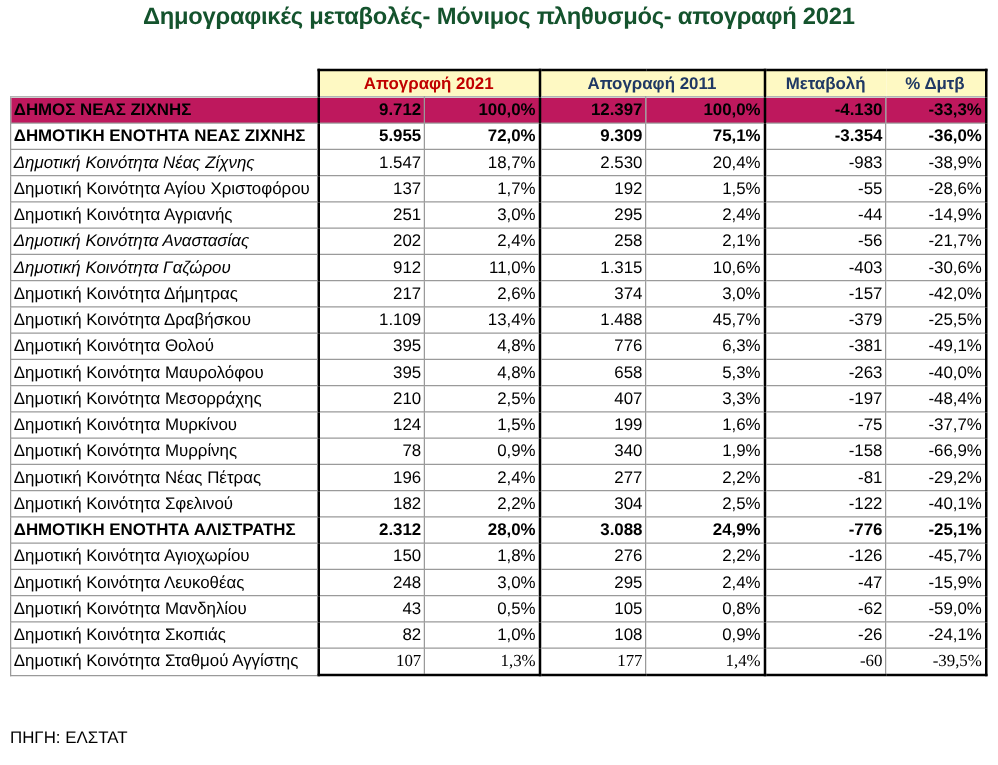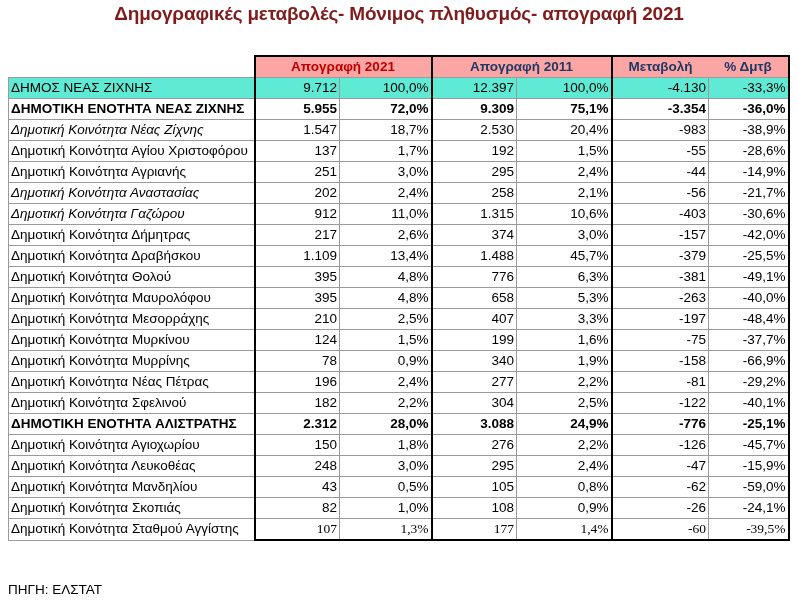--- a/index.html
+++ b/index.html
@@ -1,26 +1,26 @@
 <!DOCTYPE html>
 <html><head>
 <meta charset="utf-8">
 <style>
   html, body { margin:0; padding:0; background:#ffffff; }
   body { width:798px; height:612px; position:relative; overflow:hidden; font-family:"Liberation Sans", "DejaVu Sans", sans-serif; color:#000; }
-  .title { position:absolute; left:0; top:3px; width:798px; text-align:center; font-size:19px; font-weight:bold; color:#7f1d1d; font-family:"Liberation Sans Narrow","Liberation Sans", sans-serif; letter-spacing:-0.2px; }
+  .title { position:absolute; left:0; top:3px; width:798px; text-align:center; font-size:19px; font-weight:bold; color:#14532d; font-family:"Liberation Sans Narrow","Liberation Sans", sans-serif; letter-spacing:-0.2px; }
   table { position:absolute; left:8px; top:55px; border-collapse:collapse; table-layout:fixed; font-size:13.5px; }
   td { height:20px; padding:0 2px; border:1px solid #9a9a9a; white-space:nowrap; overflow:hidden; line-height:20px; }
   td.num { text-align:right; }
-  tr.hdr td { border-top:2px solid #000; background:#fca5a5; text-align:center; font-weight:bold; height:19px; font-size:13.5px; }
+  tr.hdr td { border-top:2px solid #000; background:#fef9c3; text-align:center; font-weight:bold; height:19px; font-size:13.5px; }
   tr.hdr td.empty { background:#fff; border:none; border-bottom:1px solid #9a9a9a; }
   .hdr-2021 { color:#C00000; }
   .hdr-2011 { color:#1F3864; }
   .hdr-change { color:#1F3864;margin-left:28px; }
-  tr.total td { background:#5eead4; font-weight:normal; }
+  tr.total td { background:#be185d; font-weight:bold; }
   tr.unit td { font-weight:bold; }
   tr.italic td.name { font-style:italic; }
   td.bl { border-left:2px solid #000; }
   td.br { border-right:2px solid #000; }
   tr.last td.grp { border-bottom:2px solid #000;font-family:Liberation Serif, serif; }
   .source { position:absolute; left:8px; top:582px; font-size:13.5px; }
 </style>
 </head>
 <body>
 

